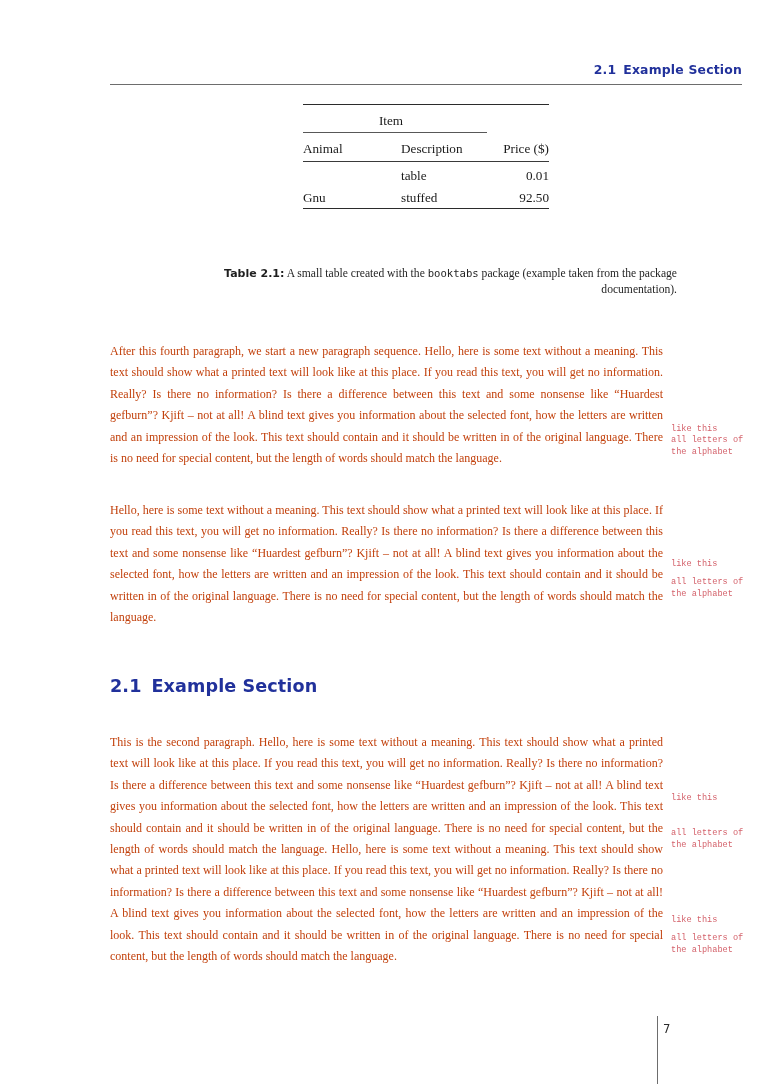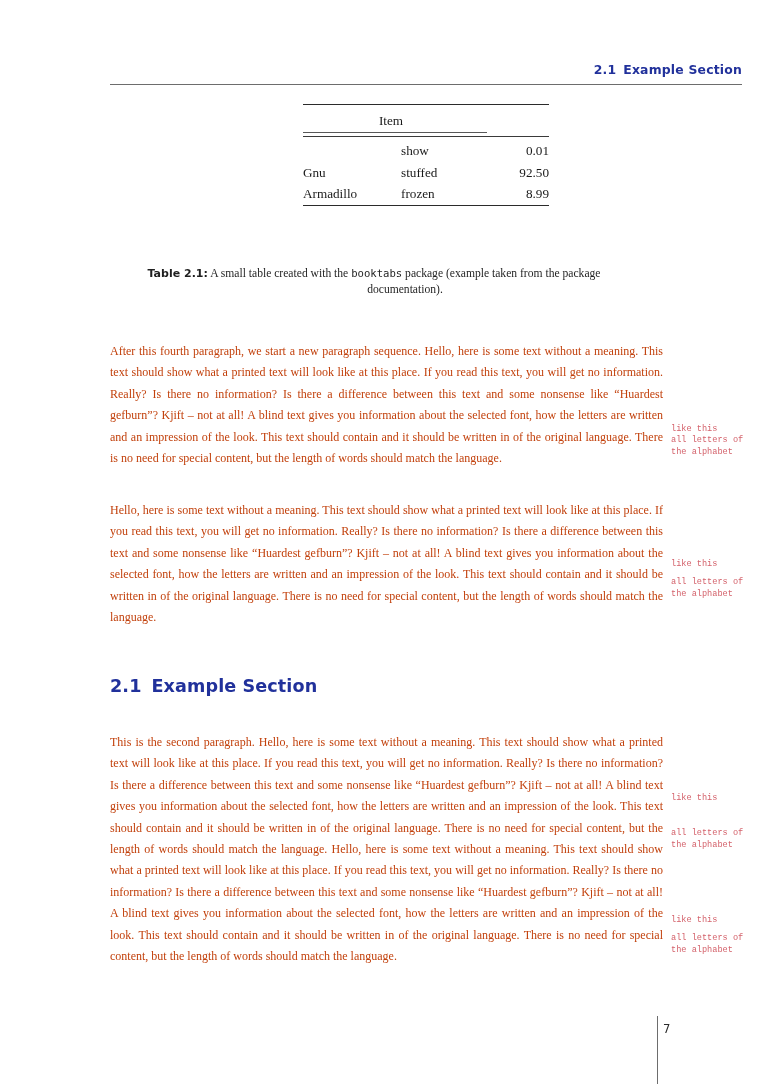--- a/index.html
+++ b/index.html
@@ -73,27 +73,27 @@
   .cmidrule td { font-size: 0; line-height: 0; height: 3px; }
 
   tr.group-head td { text-align: center; padding-top: 5px !important; padding-bottom: 3px !important; }
   tr.head-row td { padding-top: 5px !important; padding-bottom: 4px !important; }
   tr.body-row td { padding-top: 2px !important; padding-bottom: 2px !important; line-height: 17.6px; }
   tr.body-row.first-body td { padding-top: 6px !important; }
 
   
   .caption {
     position: absolute;
-    left: 94px;
+    left: 117px;
     top: 265px;
     width: 560px;
     font-size: 11.6px;
     line-height: 16.4px;
     color: #1f1f1f;
-    text-align: center;
+    text-align: right;
   }
   .caption .cap-label {
     font-family: "DejaVu Sans", "Liberation Sans", sans-serif;
     font-weight: bold;
     font-size: 11px;
   }
   .caption .cap-body { }
   .caption .cap-mono {
     font-family: "DejaVu Sans Mono", "Liberation Mono", monospace;
     font-size: 10.6px;
@@ -183,41 +183,41 @@
       </tr>
       <tr class="group-head">
         <td class="col-animal" colspan="2" style="text-align:center;">Item</td>
         <td class="col-price"></td>
       </tr>
       <tr class="cmidrule">
         <td class="col-animal cmid-on"></td>
           <td class="col-desc cmid-on"></td>
           <td class="col-price"></td>
       </tr>
+      <tr class="head-row">
+        <td class="col-animal">Animal</td>
+        <td class="col-desc">Description</td>
+        <td class="col-price">Price ($)</td>
+      </tr>
       <tr class="midrule">
         <td class="col-animal"></td>
           <td class="col-desc"></td>
           <td class="col-price"></td>
       </tr>
 
       <tr class="body-row">
         <td class="col-animal"></td>
-        <td class="col-desc">show</td>
+        <td class="col-desc">table</td>
         <td class="col-price">0.01</td>
       </tr>
       <tr class="body-row">
         <td class="col-animal">Gnu</td>
         <td class="col-desc">stuffed</td>
         <td class="col-price">92.50</td>
       </tr>
-      <tr class="body-row">
-        <td class="col-animal">Armadillo</td>
-        <td class="col-desc">frozen</td>
-        <td class="col-price">8.99</td>
-      </tr>
 
       <tr class="botrule">
         <td class="col-animal"></td>
           <td class="col-desc"></td>
           <td class="col-price"></td>
       </tr>
     </tbody>
   </table>
 </div>
 

